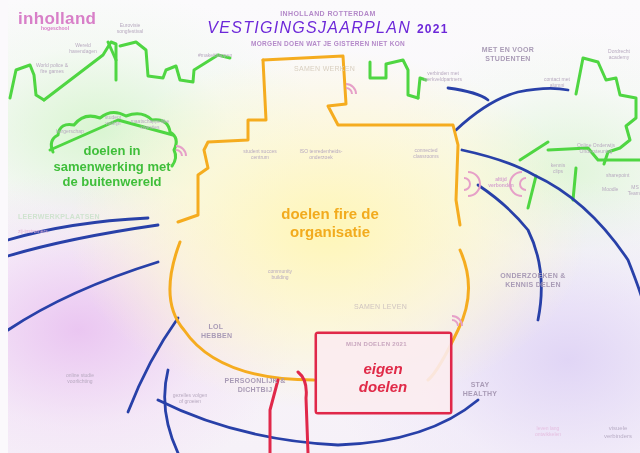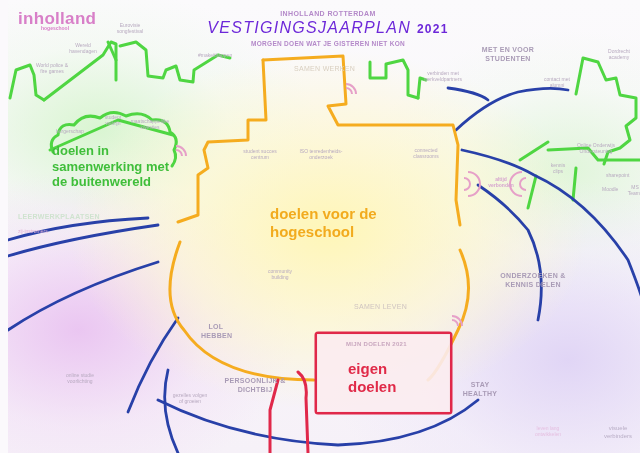--- a/index.html
+++ b/index.html
@@ -16,21 +16,21 @@
   svg.art{position:absolute;left:0;top:0;}
   .t{position:absolute;white-space:nowrap;}
   .logo{left:10px;top:9px;font-size:17px;font-weight:bold;color:#d87fc8;letter-spacing:0.3px;}
   .logo-sub{left:33px;top:25px;font-size:5px;color:#d87fc8;font-weight:bold;}
   .kicker{left:0;width:640px;top:10px;text-align:center;font-size:7px;font-weight:bold;color:#b489c9;letter-spacing:0.4px;}
   .title{left:0;width:640px;top:19px;text-align:center;font-size:16px;color:#6d28d9;font-style:italic;letter-spacing:1.3px;}
   .title .yr{font-style:normal;font-weight:bold;font-size:12px;}
   .subtitle{left:0;width:640px;top:40px;text-align:center;font-size:6.5px;font-weight:bold;color:#b489c9;letter-spacing:0.3px;}
   .small{font-size:5px;color:#b8aac0;text-align:center;line-height:1.25;}
   .section{font-size:7px;font-weight:bold;color:#a99bb6;text-align:center;line-height:1.3;letter-spacing:0.3px;}
-  .goal{font-weight:bold;text-align:left;line-height:1.2;}
+  .goal{font-weight:bold;text-align:center;line-height:1.2;}
   .g-green{color:#3fbe3a;font-size:13px;}
   .g-orange{color:#f2ab1e;font-size:15px;}
   .g-blue{color:#2f4fb3;font-size:13px;}
   .g-red{color:#e02a48;font-size:15px;}
   .screen-head{font-size:6px;font-weight:bold;color:#c9a7bf;letter-spacing:0.3px;}
 </style>
 </head>
 <body>
 
 <div class="stage">
@@ -98,22 +98,22 @@
     </g>
   </svg>
 
   <div class="t logo">inholland</div>
   <div class="t logo-sub">hogeschool</div>
   <div class="t kicker">INHOLLAND ROTTERDAM</div>
   <div class="t title"><span>VESTIGINGSJAARPLAN</span> <span class="yr">2021</span></div>
   <div class="t subtitle">MORGEN DOEN WAT JE GISTEREN NIET KON</div>
 
   <div class="t goal g-green" style="left:44px;top:143px;width:120px;white-space:normal;">doelen in samenwerking met de buitenwereld</div>
-  <div class="t goal g-orange" style="left:262px;top:205px;width:120px;white-space:normal;">doelen voor de hogeschool</div>
-  <div class="t goal g-red" style="left:340px;top:360px;width:70px;white-space:normal;">eigen doelen</div>
+  <div class="t goal g-orange" style="left:262px;top:205px;width:120px;white-space:normal;">doelen fire de organisatie</div>
+  <div class="t goal g-red" style="left:340px;top:360px;width:70px;white-space:normal;font-style:italic;">eigen doelen</div>
   <div class="t screen-head" style="left:338px;top:341px;">MIJN DOELEN 2021</div>
 
   <div class="t section" style="left:470px;top:45px;width:60px;white-space:normal;">MET EN VOOR STUDENTEN</div>
   <div class="t section" style="left:490px;top:271px;width:70px;white-space:normal;">ONDERZOEKEN &amp; KENNIS DELEN</div>
   <div class="t section" style="left:452px;top:380px;width:40px;white-space:normal;">STAY HEALTHY</div>
   <div class="t section" style="left:193px;top:322px;width:30px;white-space:normal;">LOL HEBBEN</div>
   <div class="t section" style="left:212px;top:376px;width:70px;white-space:normal;">PERSOONLIJK &amp; DICHTBIJ</div>
   <div class="t section" style="left:346px;top:302px;color:#cfc4c0;font-weight:normal;">SAMEN LEVEN</div>
   <div class="t section" style="left:286px;top:64px;color:#d8cfc0;font-weight:normal;">SAMEN WERKEN</div>
   <div class="t section" style="left:10px;top:212px;color:#cfe3cf;">LEERWERKPLAATSEN</div>

